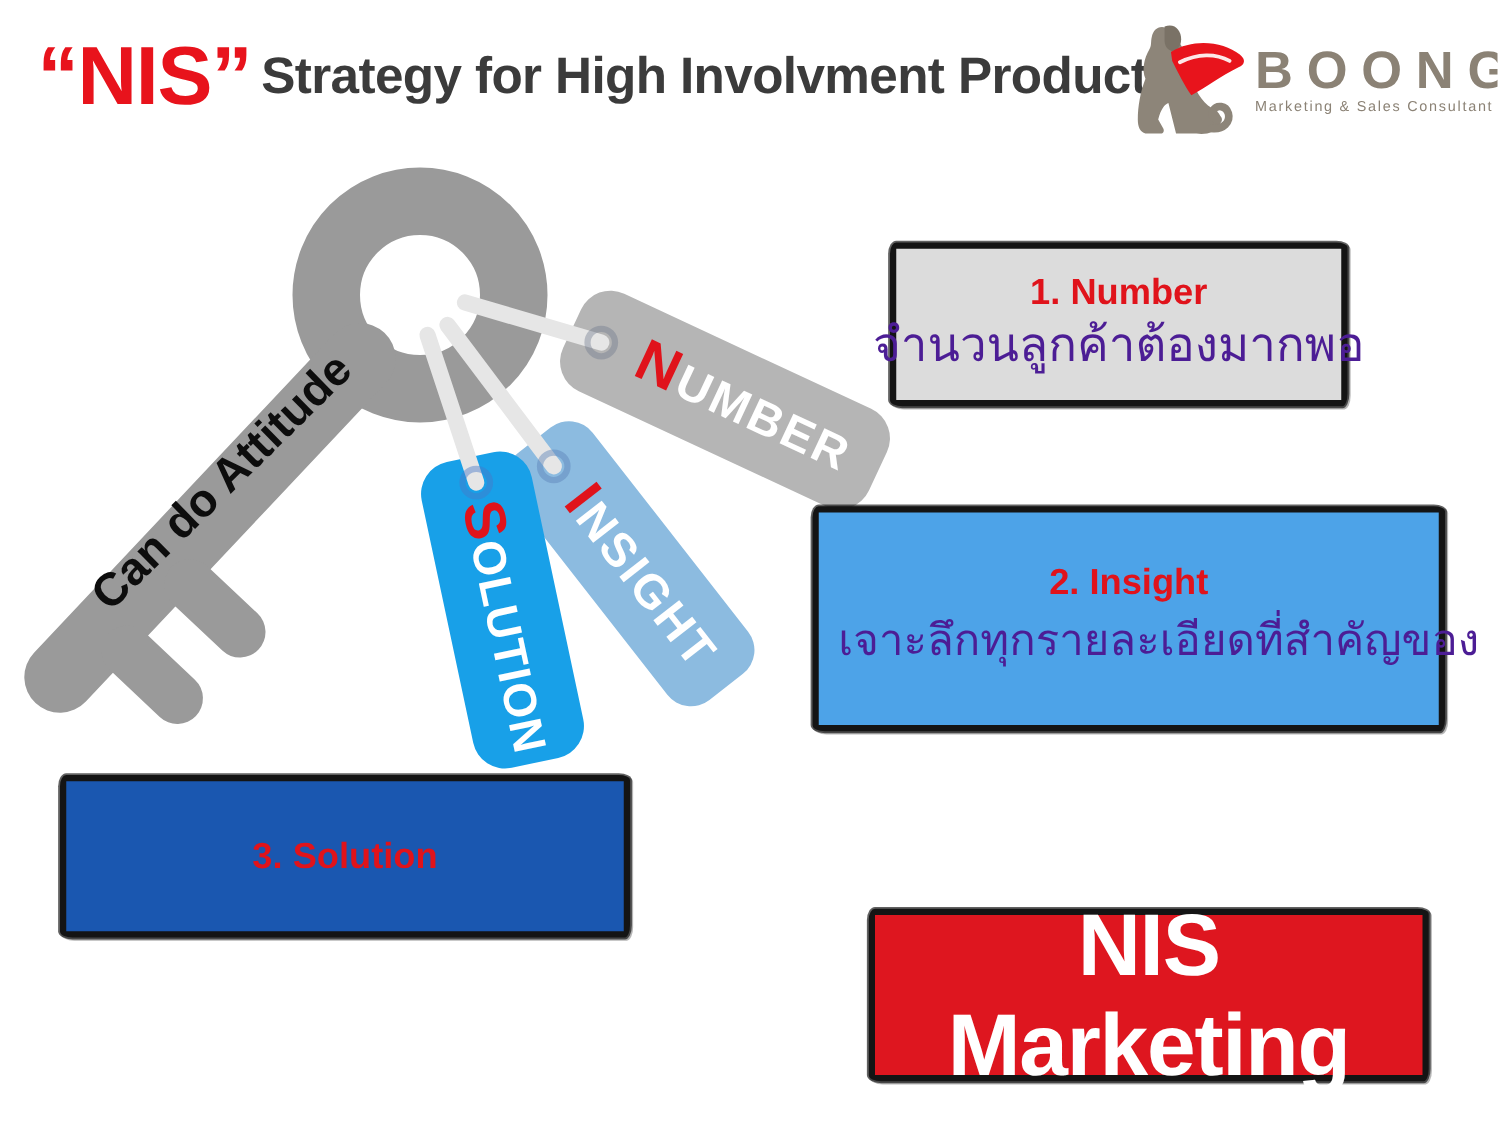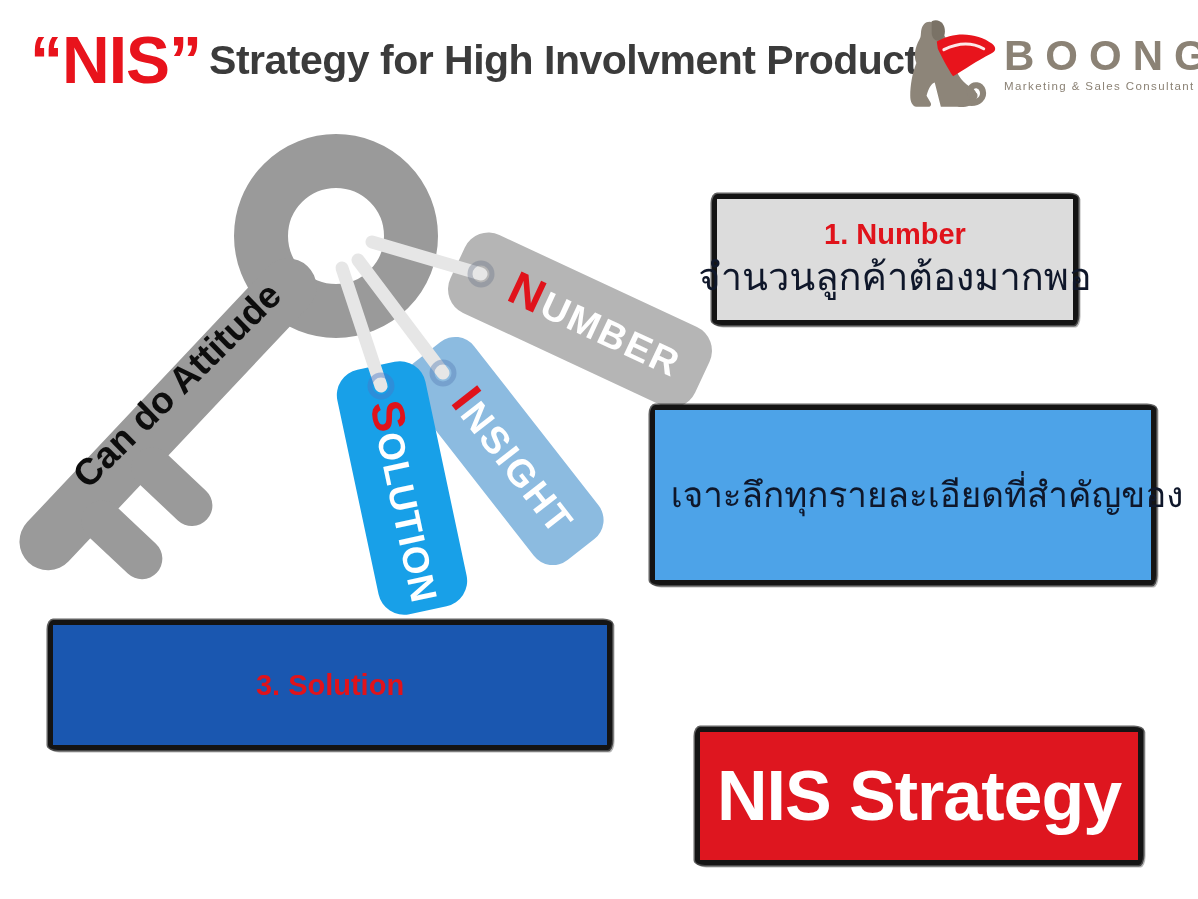--- a/index.html
+++ b/index.html
@@ -21,25 +21,25 @@
   
   .sketchbox{
     position:absolute;box-sizing:border-box;
     border:5px solid #141414;
     border-radius:5px 9px 4px 10px / 9px 4px 10px 5px;
     box-shadow:0 0 0 1.5px rgba(12,12,12,.65),1.5px 1.5px 0 1px rgba(12,12,12,.3);
     display:flex;flex-direction:column;align-items:center;justify-content:center;
     text-align:center;
   }
   .box-title{font-weight:800;color:#e0131b;font-size:29px;line-height:1.25;}
-  .box-line{font-size:38px;line-height:1.35;color:#0f172a;white-space:nowrap;}
+  .box-line{font-size:38px;line-height:1.35;color:#4c1d95;white-space:nowrap;}
   .box-number{left:712px;top:156px;width:366px;height:131px;background:#dcdcdc;margin-top:38px;}
   .box-insight{left:650px;top:405px;width:506px;height:180px;background:#4da3e8;}
   .box-insight .box-line{font-size:35px;line-height:1.65;margin-left:48px;}
-  .box-solution{left:48px;top:620px;width:564px;height:130px;background:#1a57b0;}
+  .box-solution{left:48px;top:620px;width:456px;height:130px;background:#1a57b0;}
   .box-solution .box-line{color:#ffffff;font-size:36px;}
   .badge{
     left:695px;top:727px;width:448px;height:138px;background:#de161f;
   }
   .badge-label{font-size:70px;font-weight:800;color:#ffffff;letter-spacing:-1px;}
 </style>
 </head>
 <body>
 
 <div class="title">
@@ -112,22 +112,23 @@
     </g>
   </svg>
 </div>
 
 <div class="sketchbox box-number">
   <div class="box-title">1. Number</div>
   <div class="box-line">จำนวนลูกค้าต้องมากพอ</div>
 </div>
 
 <div class="sketchbox box-insight">
+  <div class="box-title">2. Insight</div>
   <div class="box-line">เจาะลึกทุกรายละเอียดที่สำคัญของ</div>
 </div>
 
 <div class="sketchbox box-solution">
   <div class="box-title">3. Solution</div>
 </div>
 
 <div class="sketchbox badge">
-  <div class="badge-label">NIS Strategy</div>
+  <div class="badge-label">NIS Marketing</div>
 </div>
 
 </body></html>

